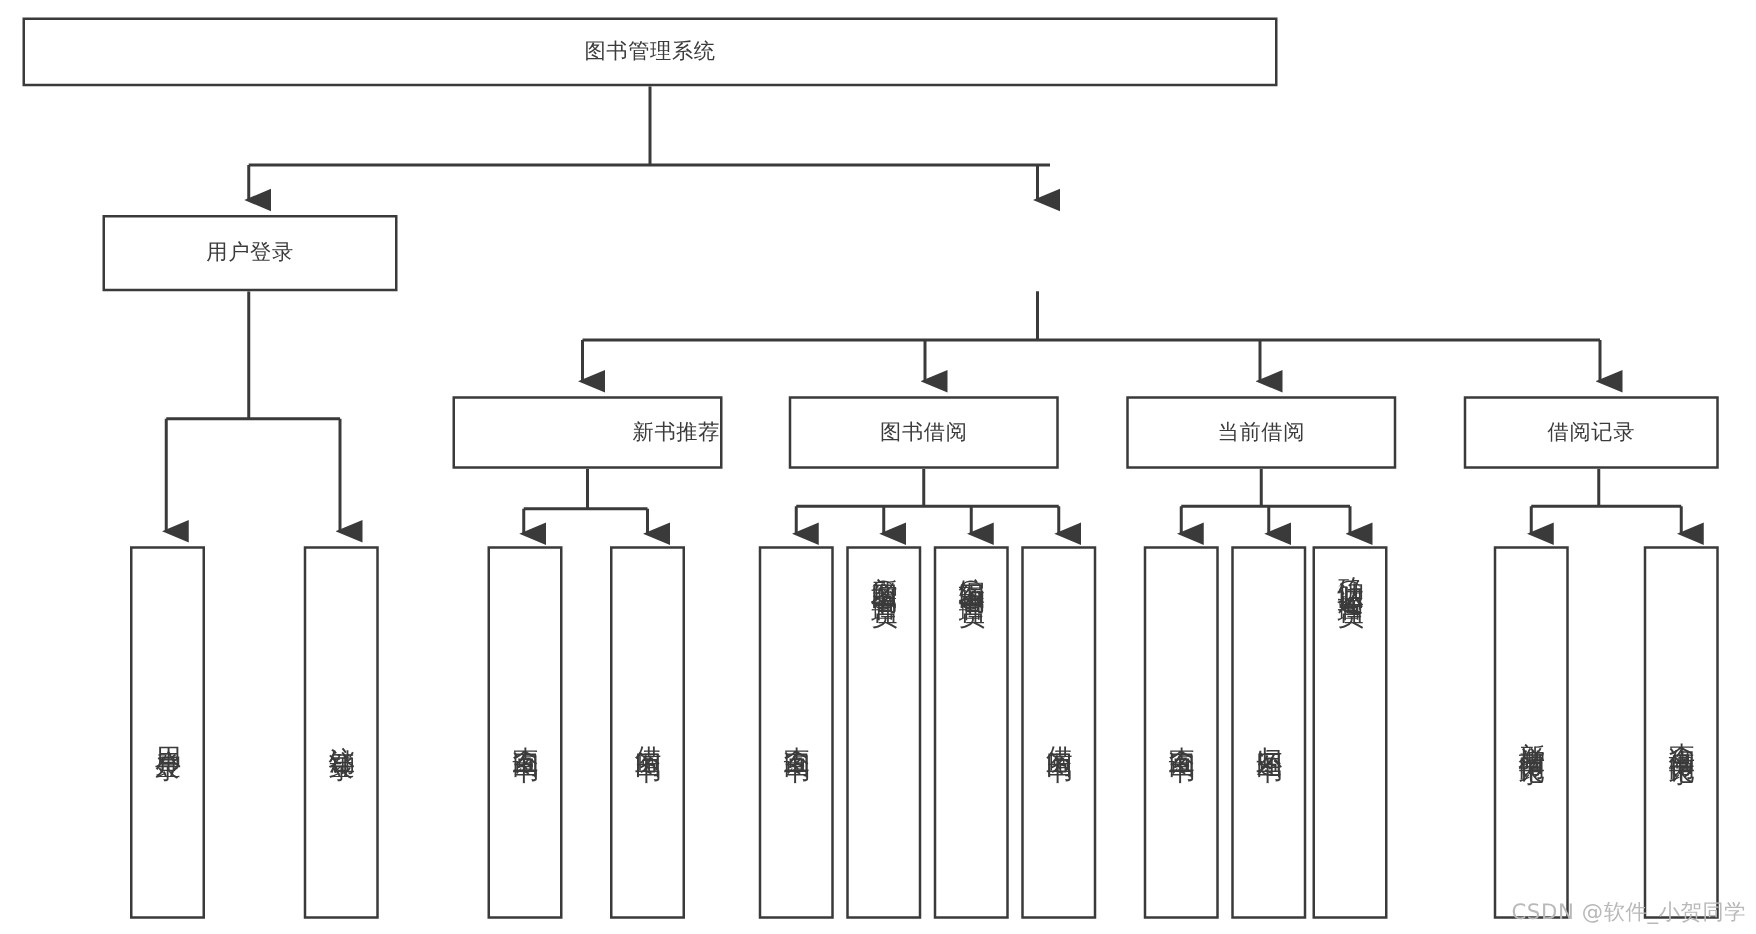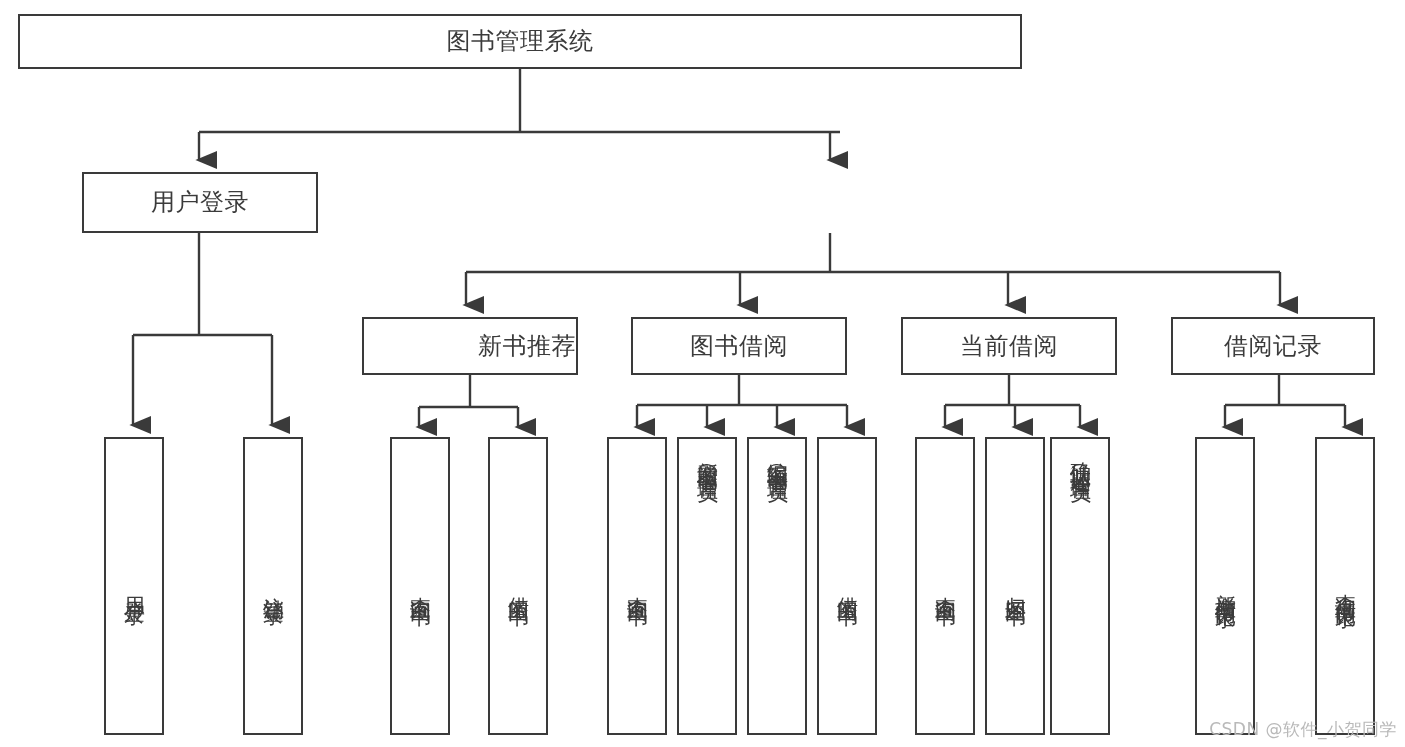--- a/index.html
+++ b/index.html
@@ -29,21 +29,21 @@
     box-sizing: border-box;
     border: 2px solid #3a3a3a;
     background: #ffffff;
     display: flex;
     align-items: center;
     justify-content: center;
     color: #2b2b2b;
     z-index: 2;
   }
   .node-label {
-    font-size: 24px;
+    font-size: 17px;
     line-height: 1.2;
     letter-spacing: 0.5px;
     white-space: nowrap;
     color: #3b3b3b;
   }
   .node.vertical {
     align-items: flex-start;
     padding-top: 6px;
   }
   .node.vertical .node-label {

